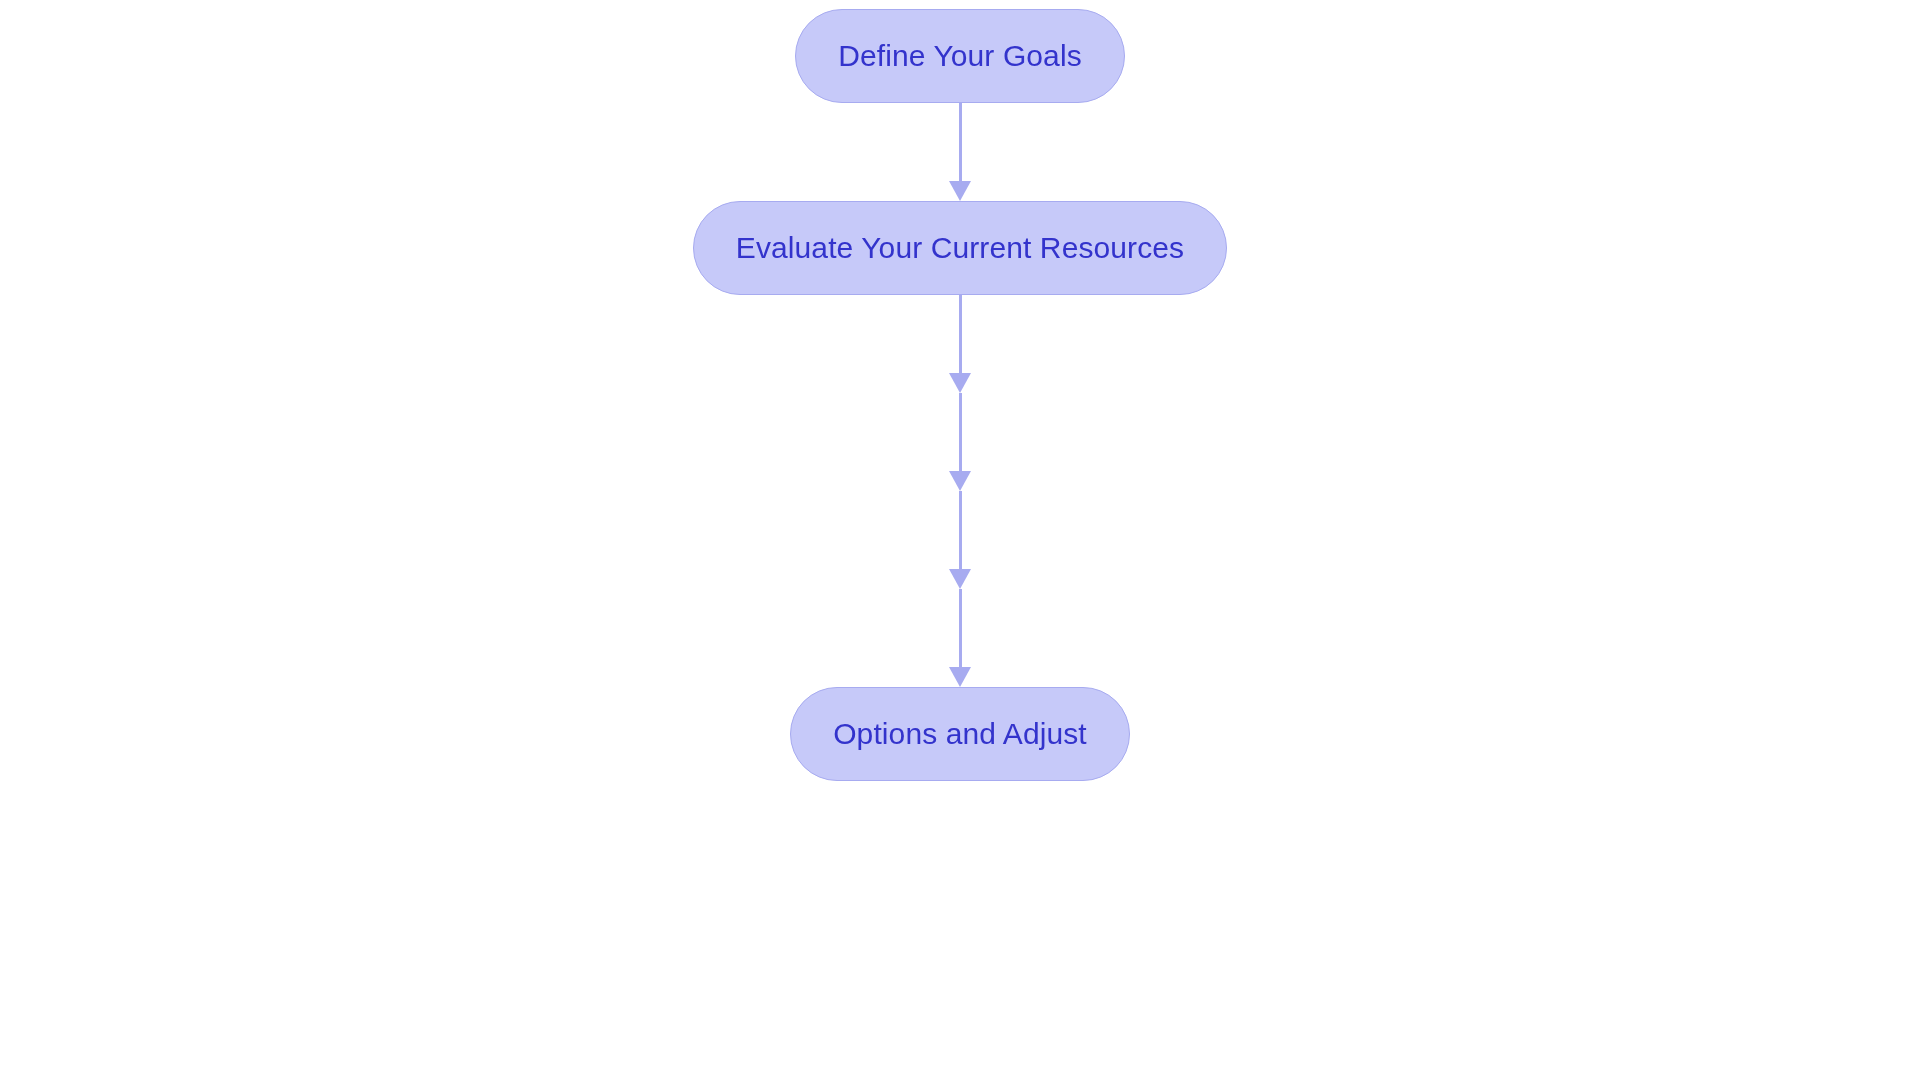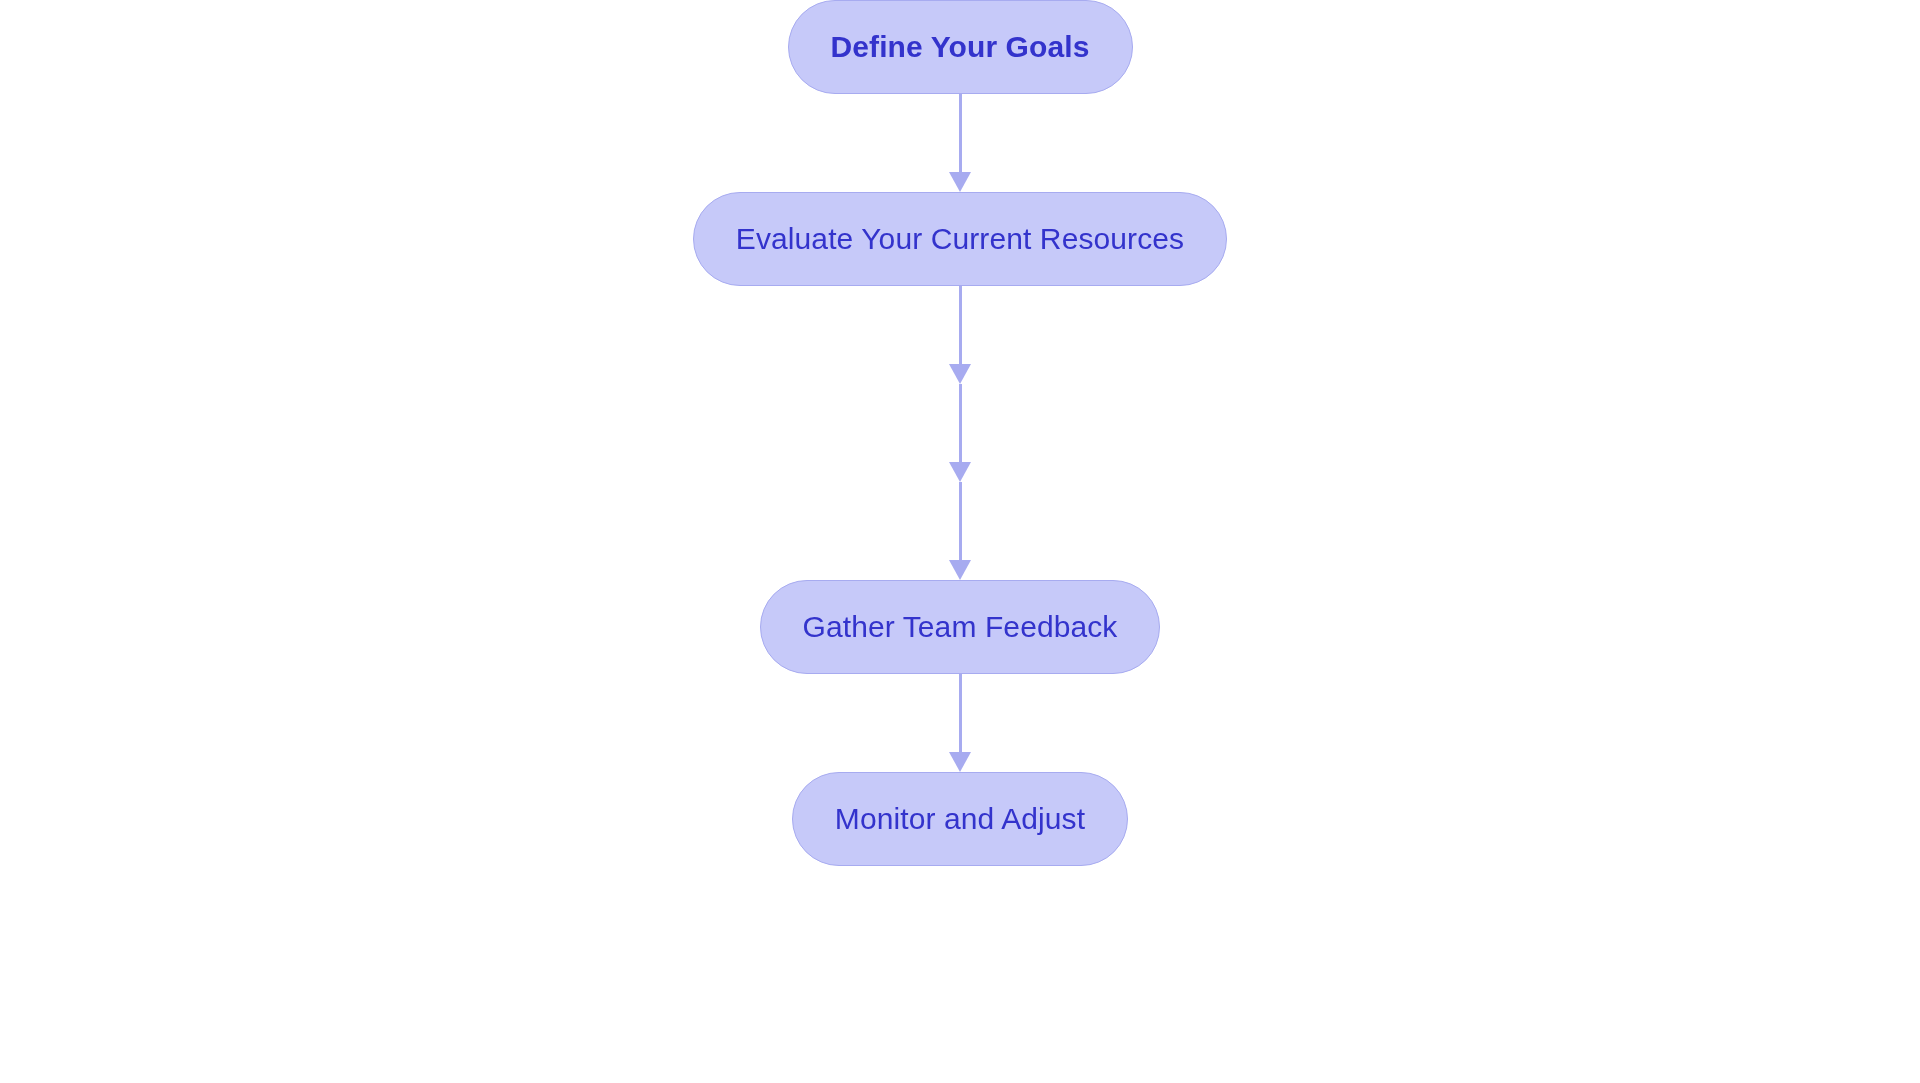--- a/index.html
+++ b/index.html
@@ -80,21 +80,21 @@
     width: 0;
     height: 0;
     border-left: 11px solid transparent;
     border-right: 11px solid transparent;
     border-top: 20px solid #a7abf0;
     flex: 0 0 auto;
     margin-top: -1px;
   }
 
   
-  .node-0 { margin-top: 0; font-weight: bold; }
+  .node-0 { margin-top: 9px; }
 </style>
 </head>
 <body>
 
 <div id="flowchart-canvas">
   <div class="flow-column">
 
     <div class="flow-node node-0">
       <span class="node-label">Define Your Goals</span>
     </div>
@@ -118,27 +118,24 @@
       <div class="connector-line"></div>
       <div class="connector-arrow"></div>
     </div>
 
 
     <div class="flow-connector">
       <div class="connector-line"></div>
       <div class="connector-arrow"></div>
     </div>
 
-    <div class="flow-node node-4">
-      <span class="node-label">Gather Team Feedback</span>
-    </div>
 
     <div class="flow-connector">
       <div class="connector-line"></div>
       <div class="connector-arrow"></div>
     </div>
 
     <div class="flow-node node-5">
-      <span class="node-label">Monitor and Adjust</span>
+      <span class="node-label">Options and Adjust</span>
     </div>
 
   </div>
 </div>
 
 </body></html>

